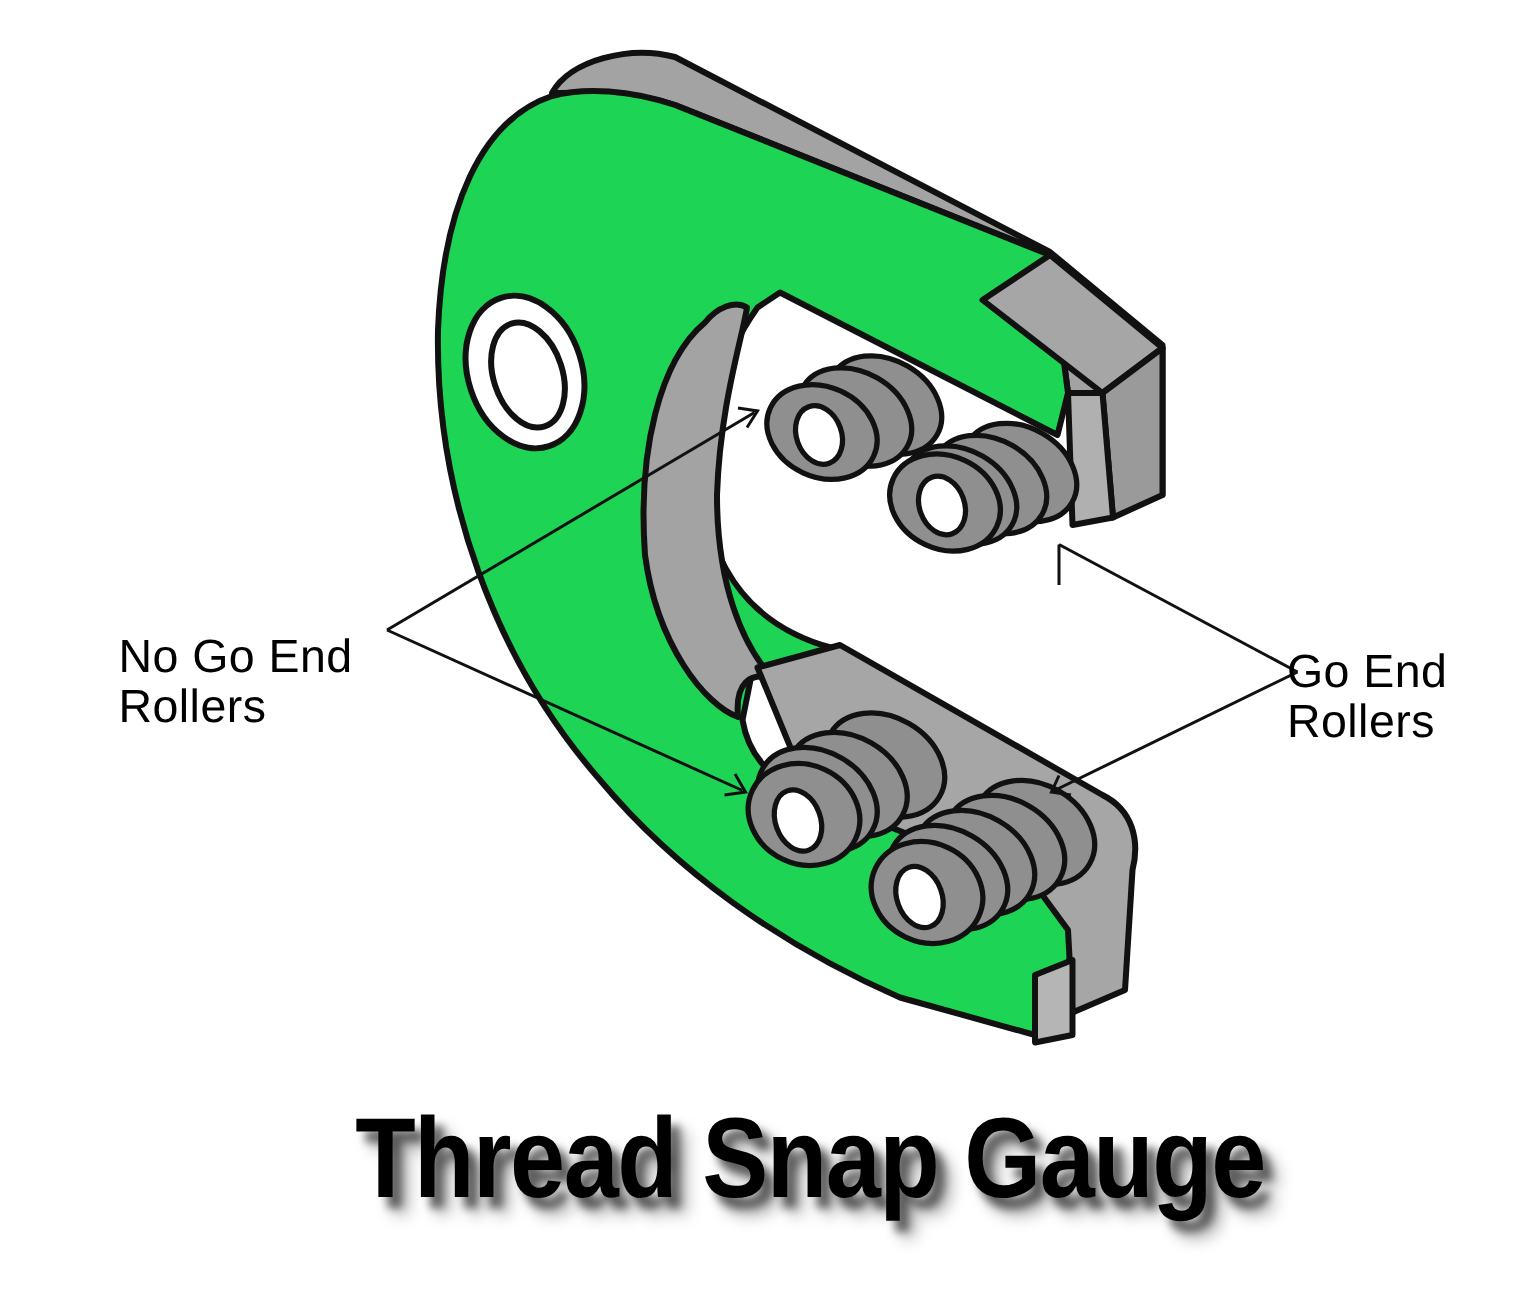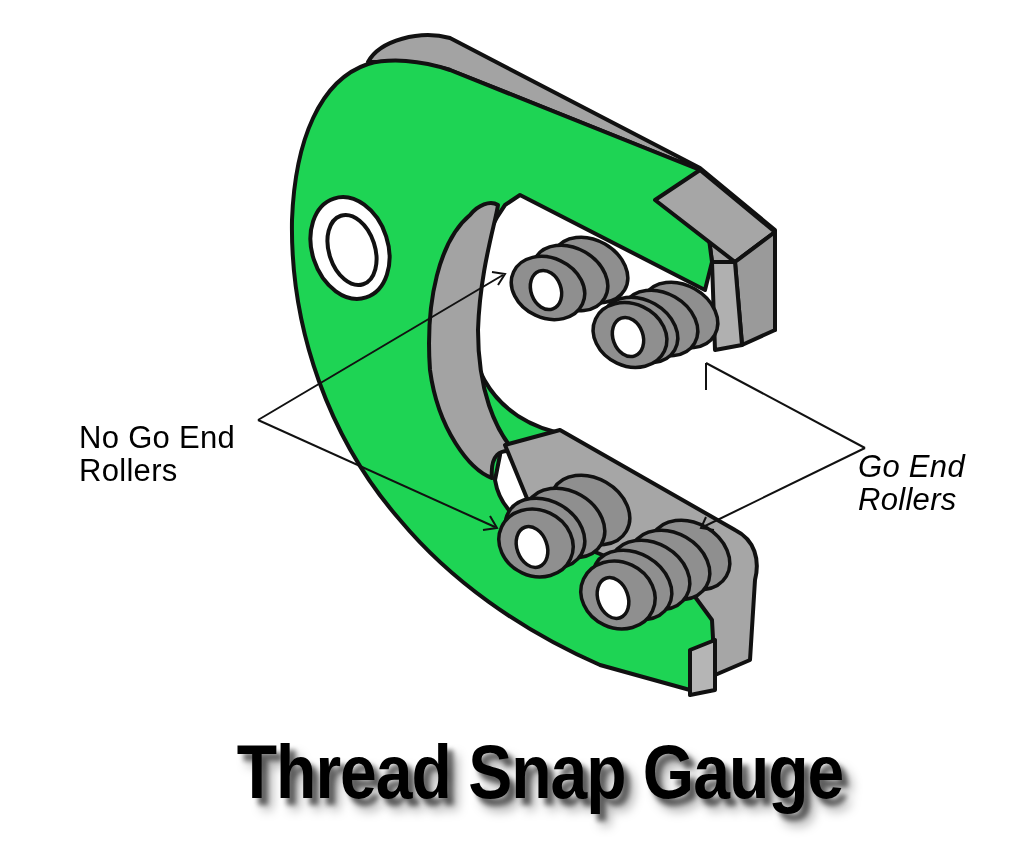--- a/index.html
+++ b/index.html
@@ -1,21 +1,21 @@
 <!DOCTYPE html>
 <html><head>
 <meta charset="utf-8">
 <style>
   html,body{margin:0;padding:0;background:#ffffff;}
   .stage{position:relative;width:988px;height:864px;overflow:hidden;background:#ffffff;font-family:"Liberation Sans",sans-serif;}
   svg.art{position:absolute;left:0;top:0;}
   .label{position:absolute;font-family:"Liberation Sans",sans-serif;font-size:31px;line-height:33px;color:#000;font-weight:normal;letter-spacing:0.3px;}
   .label span{display:block;}
   #lbl-nogo{left:79px;top:421px;}
-  #lbl-go{left:858px;top:450px;font-style:italic;}
+  #lbl-go{left:858px;top:431px;}
   .title{position:absolute;left:200px;top:728px;width:680px;text-align:center;font-family:"Liberation Sans",sans-serif;font-weight:bold;font-size:66px;letter-spacing:-1px;color:#000;transform:scaleY(1.15);transform-origin:top center;
     text-shadow:6px 6px 5px rgba(0,0,0,0.55), 10px 10px 10px rgba(0,0,0,0.35);}
 </style>
 </head>
 <body>
 
 <div class="stage">
 
   <svg class="art" width="1024" height="864" viewBox="0 0 1024 864">
 

